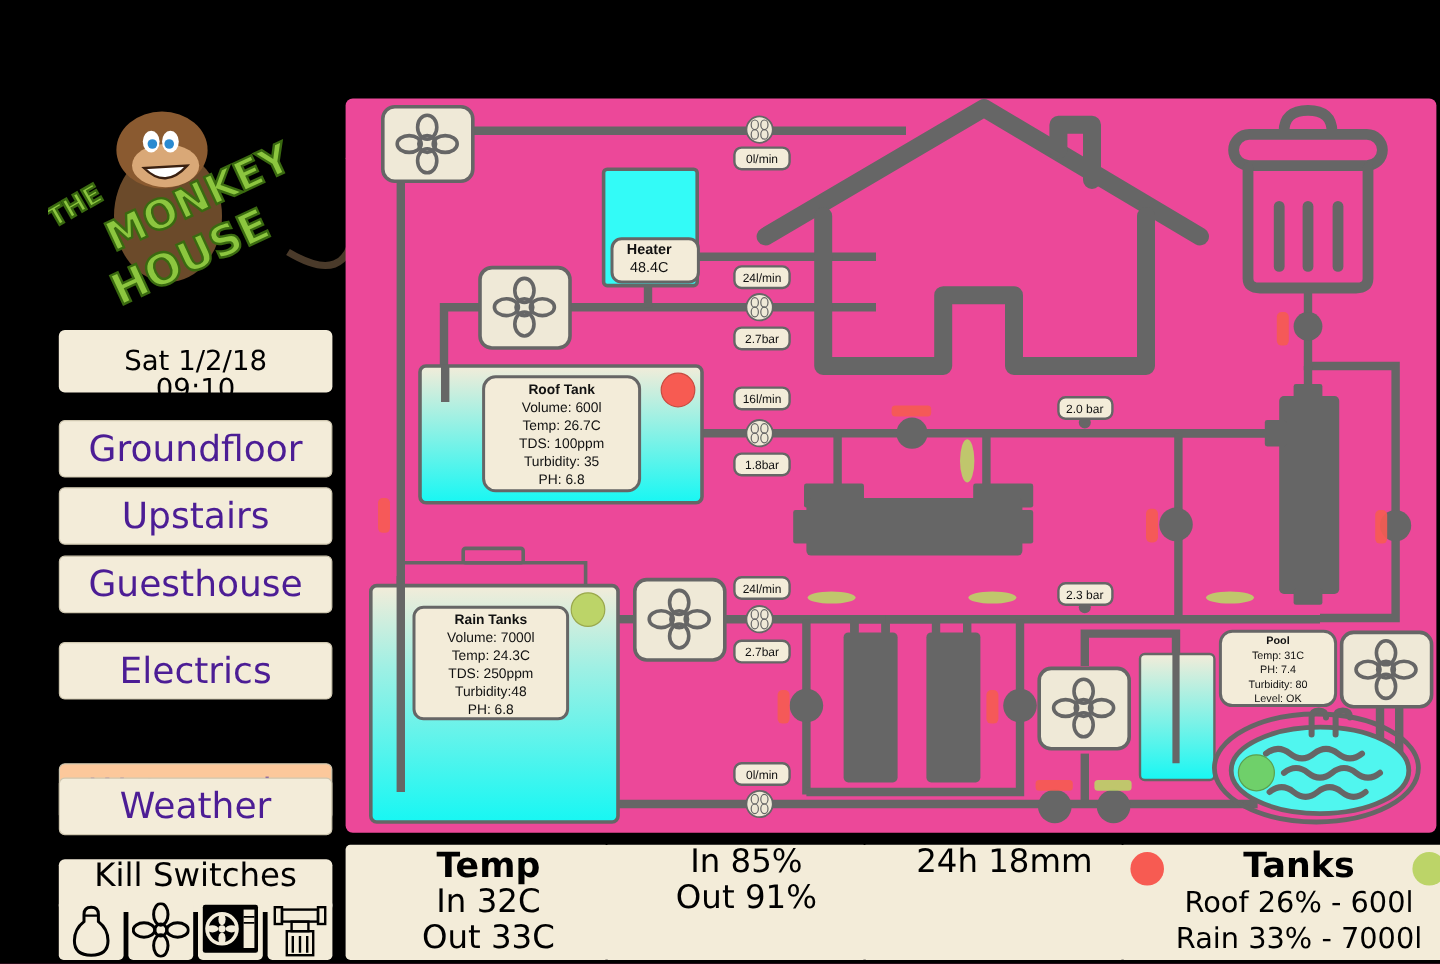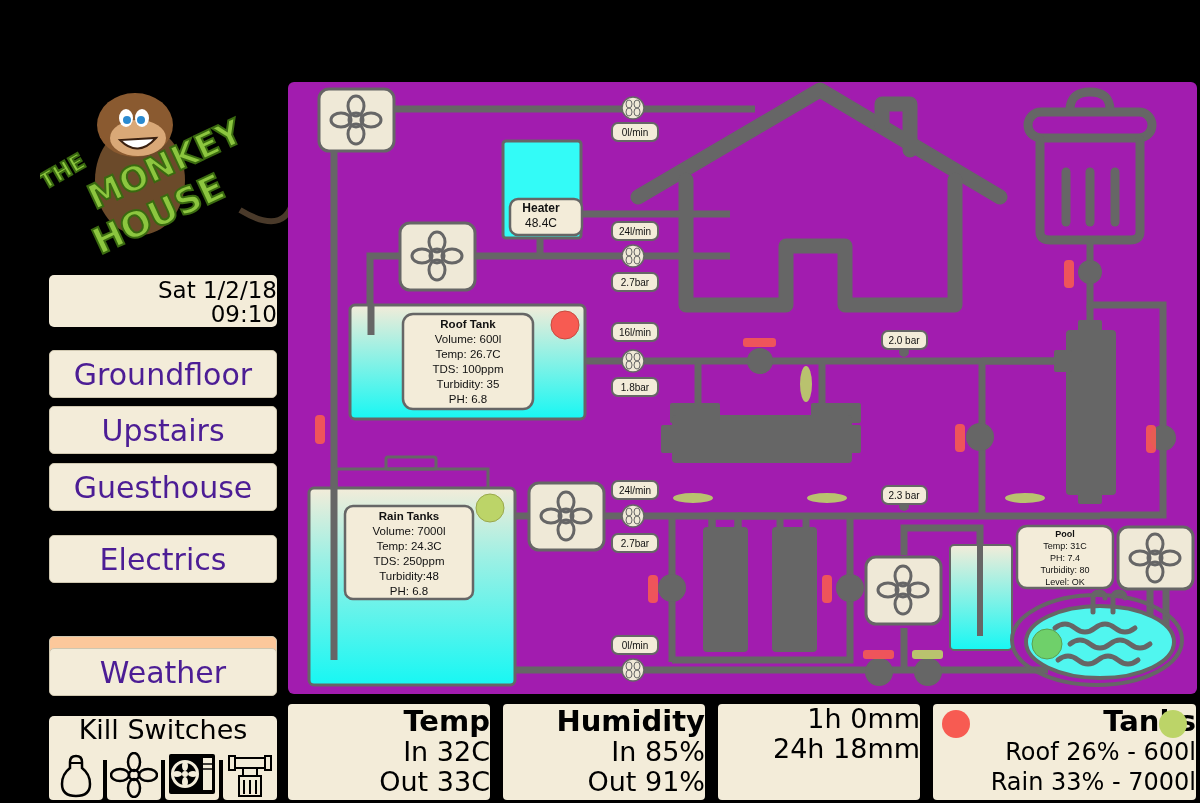--- a/index.html
+++ b/index.html
@@ -1,23 +1,23 @@
 <!DOCTYPE html>
 <html><head>
 <meta charset="utf-8">
 <style>
   html,body{margin:0;padding:0;background:#000;}
   body{width:1200px;height:803px;position:relative;overflow:hidden;font-family:"DejaVu Sans",sans-serif;}
   .btn{position:absolute;left:49px;width:228px;background:#f3ecd9;border-radius:5px;color:#4c1d95;text-align:center;font-size:30px;line-height:48px;height:48px;cursor:pointer;box-sizing:border-box;border:1px solid #cfc7b0;}
   .btn.active{background:#fcc89b;margin-top:44px;}
-  .datebox{position:absolute;left:49px;top:275px;width:228px;height:52px;background:#f3ecd9;border-radius:5px;text-align:right;font-size:23px;line-height:24px;padding-top:3px;box-sizing:border-box;}
+  .datebox{position:absolute;left:49px;top:275px;width:228px;height:52px;background:#f3ecd9;border-radius:5px;text-align:center;font-size:23px;line-height:24px;padding-top:14px;box-sizing:border-box;}
   .kill-title{position:absolute;left:49px;top:716px;width:228px;height:44px;background:#f3ecd9;border-radius:5px;text-align:center;font-size:27px;line-height:28px;}
   .kill-icon{position:absolute;top:750px;width:54px;height:50px;background:#f3ecd9;border-radius:4px;display:flex;align-items:center;justify-content:center;cursor:pointer;}
-  .main{position:absolute;left:288px;top:82px;width:909px;height:612px;background:#a21caf;border-radius:6px;}
-  .stat{position:absolute;top:704px;height:96px;background:#f3ecd9;border-radius:4px;text-align:right;color:#000;}
+  .main{position:absolute;left:288px;top:82px;width:909px;height:612px;background:#ec4899;border-radius:6px;}
+  .stat{position:absolute;top:704px;height:96px;background:#f3ecd9;border-radius:4px;text-align:center;color:#000;padding-left:18px;}
   .stat .t{font-weight:bold;font-size:29px;line-height:31px;margin-top:2px;}
   .stat .v{font-size:27px;line-height:30px;}
   .lbl{font-family:"Liberation Sans",sans-serif;fill:#111;}
 </style>
 </head>
 <body>
 
 <div style="position:absolute;left:40px;top:80px;width:260px;height:190px;">
   <svg width="260" height="190" viewBox="0 0 260 190">
     <path d="M200 130 Q250 160 255 110 Q258 60 250 50" stroke="#4a3a2a" stroke-width="6" fill="none"></path>
@@ -388,26 +388,24 @@
   </g>
 </svg>
 </div>
 
 <div class="stat" style="left:288px;width:202px">
   <div class="t">Temp</div>
   <div class="v">In 32C</div>
   <div class="v">Out 33C</div>
 </div>
 <div class="stat" style="left:503px;width:202px">
-  <div class="t">Humidity</div>
   <div class="v">In 85%</div>
   <div class="v">Out 91%</div>
 </div>
 <div class="stat" style="left:718px;width:202px">
-  <div class="v">1h 0mm</div>
   <div class="v">24h 18mm</div>
 </div>
 <div class="stat" style="left:933px;width:263px">
   <span style="position:absolute;left:9px;top:6px;width:28px;height:28px;border-radius:50%;background:#f75b52;"></span>
   <span style="position:absolute;right:9px;top:6px;width:28px;height:28px;border-radius:50%;background:#bcd468;"></span>
   <div class="t">Tanks</div>
   <div class="v" style="font-size:24px">Roof 26% - 600l</div>
   <div class="v" style="font-size:24px">Rain 33% - 7000l</div>
 </div>
 

